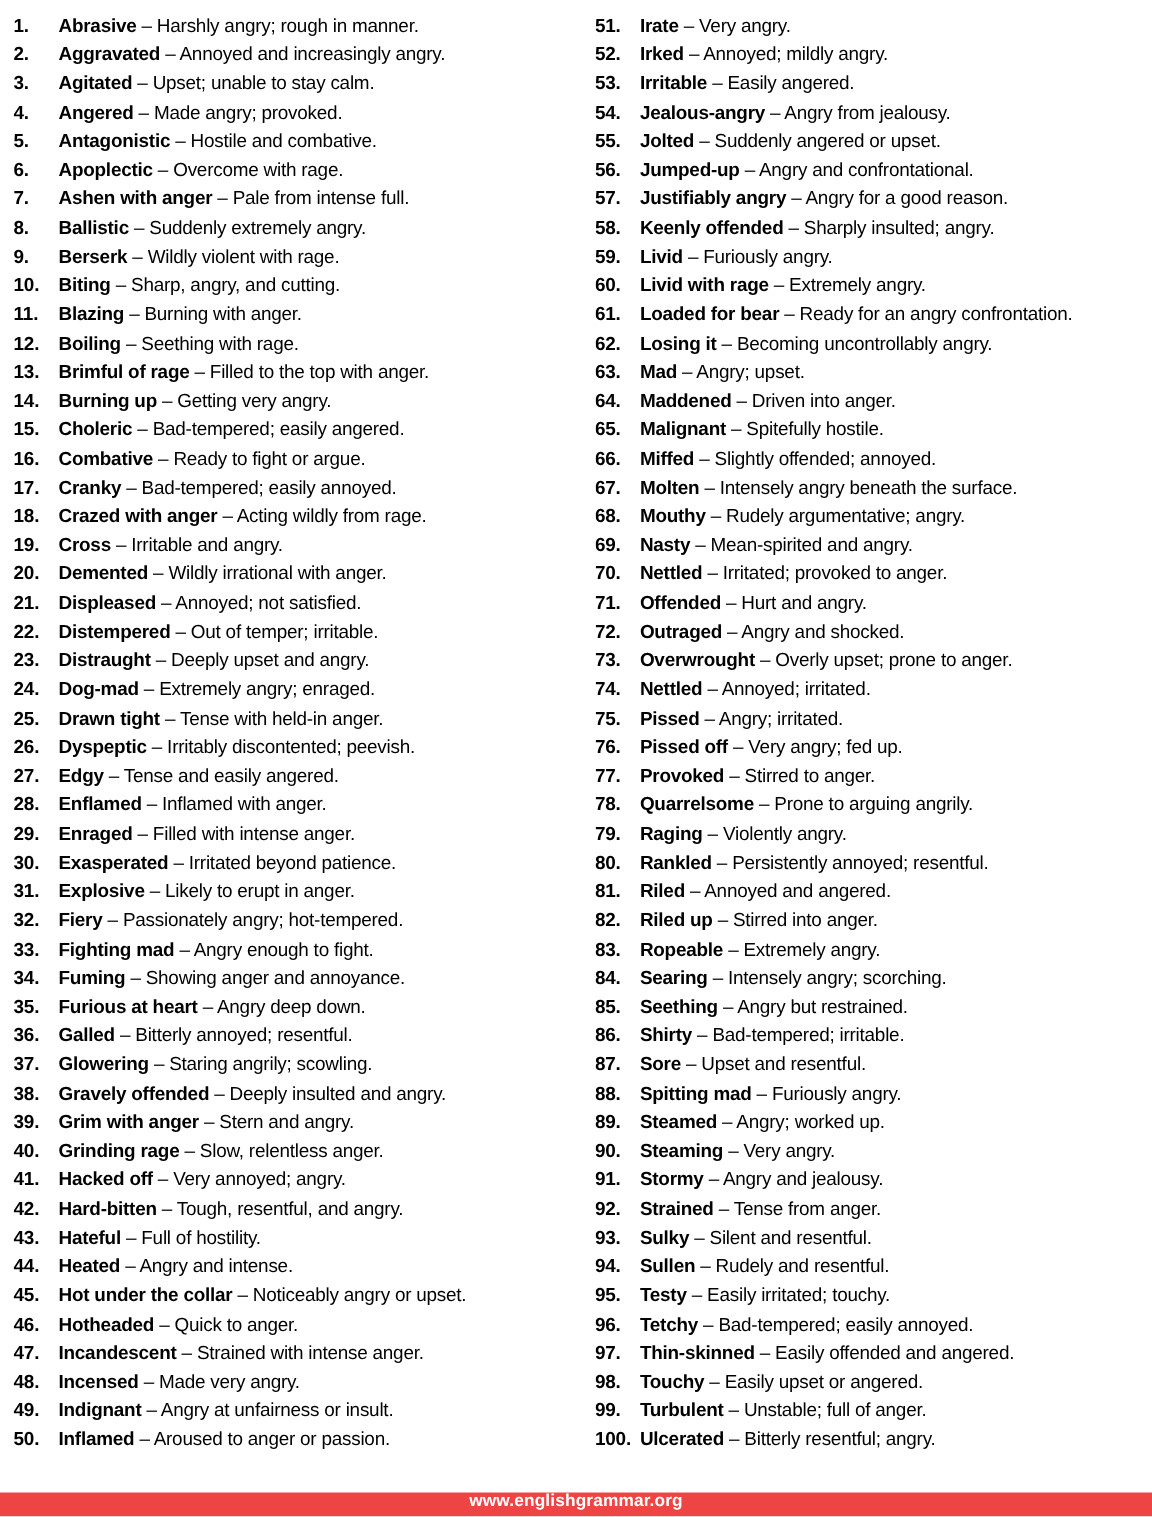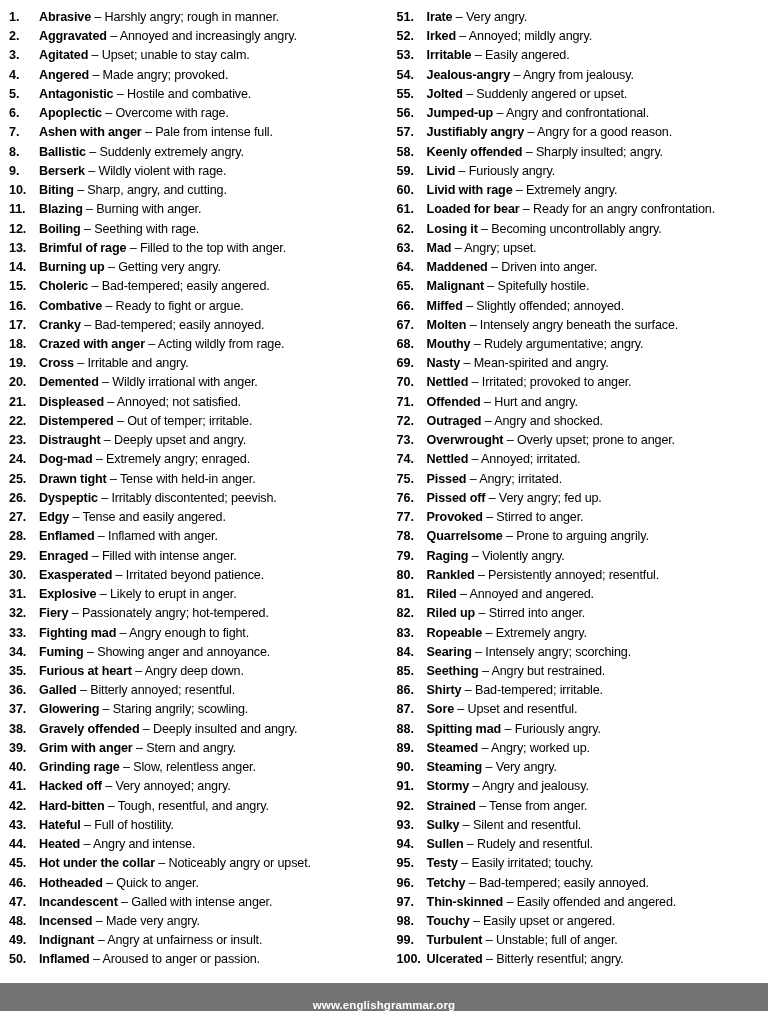--- a/index.html
+++ b/index.html
@@ -68,24 +68,24 @@
     font-weight: bold;
   }
   .entry-dash {
     font-weight: normal;
   }
   .entry-def {
     font-weight: normal;
   }
   .footer-bar {
     flex: 0 0 auto;
-    height: 28px;
-    background: #737373;
+    height: 16px;
+    background: #ef4444;
     display: flex;
-    align-items: flex-end;
+    align-items: flex-start;
     justify-content: center;
   }
   .footer-text {
     color: #ffffff;
     font-weight: bold;
     font-size: 11.5px;
     letter-spacing: 0.1px;
   }
   .footer-spacer {
     flex: 0 0 auto;
@@ -279,21 +279,21 @@
         <div class="entry">
           <span class="entry-num">45.</span>
           <span class="entry-body"><span class="entry-term">Hot under the collar</span><span class="entry-dash"> – </span><span class="entry-def">Noticeably angry or upset.</span></span>
         </div>
         <div class="entry">
           <span class="entry-num">46.</span>
           <span class="entry-body"><span class="entry-term">Hotheaded</span><span class="entry-dash"> – </span><span class="entry-def">Quick to anger.</span></span>
         </div>
         <div class="entry">
           <span class="entry-num">47.</span>
-          <span class="entry-body"><span class="entry-term">Incandescent</span><span class="entry-dash"> – </span><span class="entry-def">Galled with intense anger.</span></span>
+          <span class="entry-body"><span class="entry-term">Incandescent</span><span class="entry-dash"> – </span><span class="entry-def">Strained with intense anger.</span></span>
         </div>
         <div class="entry">
           <span class="entry-num">48.</span>
           <span class="entry-body"><span class="entry-term">Incensed</span><span class="entry-dash"> – </span><span class="entry-def">Made very angry.</span></span>
         </div>
         <div class="entry">
           <span class="entry-num">49.</span>
           <span class="entry-body"><span class="entry-term">Indignant</span><span class="entry-dash"> – </span><span class="entry-def">Angry at unfairness or insult.</span></span>
         </div>
         <div class="entry">

